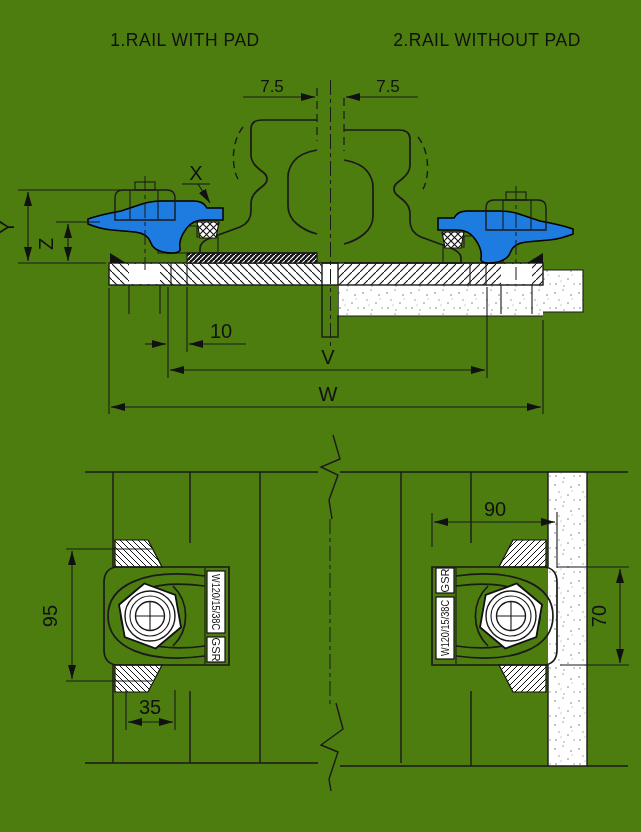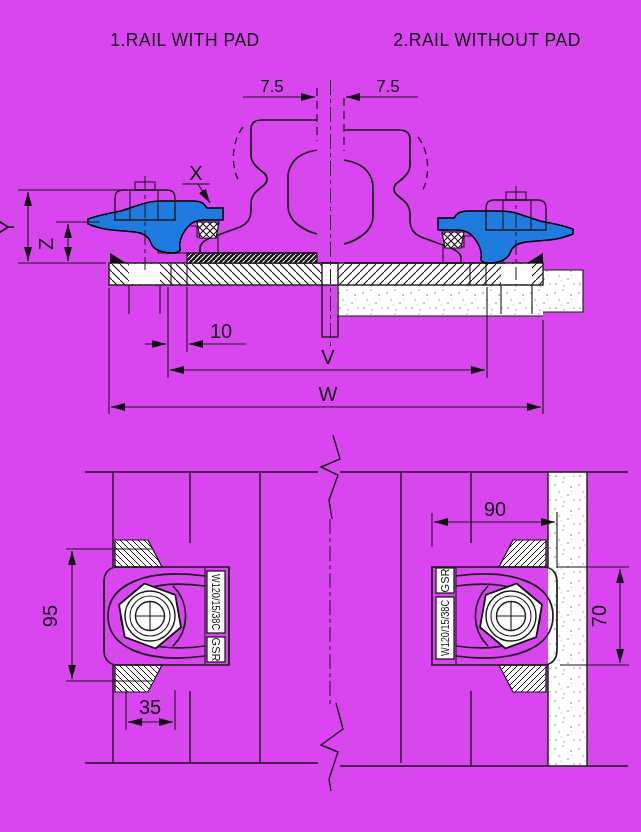--- a/index.html
+++ b/index.html
@@ -1,17 +1,17 @@
 <!DOCTYPE html>
 <html><head>
 <meta charset="utf-8">
 <style>
   html,body{margin:0;padding:0;background:#fff;}
   body{font-family:"Liberation Sans",sans-serif;}
-  .page{width:641px;height:832px;position:relative;background:#d946ef;overflow:hidden;}
+  .page{width:641px;height:832px;position:relative;background:#4d7c0f;overflow:hidden;}
   svg{display:block;}
   svg text{fill:#111;}
   .dimtxt{font-size:20px;font-family:"Liberation Sans",sans-serif;}
   .dimtxt-s{font-size:17px;font-family:"Liberation Sans",sans-serif;}
   .titletxt{font-size:17.5px;letter-spacing:.5px;font-family:"Liberation Sans",sans-serif;}
   .lbltxt{font-size:11px;font-family:"Liberation Sans",sans-serif;}
   .thin{stroke:#1a1a1a;stroke-width:1.1;fill:none;}
   .main{stroke:#1a1a1a;stroke-width:1.7;fill:none;}
   .med{stroke:#1a1a1a;stroke-width:1.4;fill:none;}
   .cl{stroke:#1a1a1a;stroke-width:1;fill:none;stroke-dasharray:15 4 4 4;}

